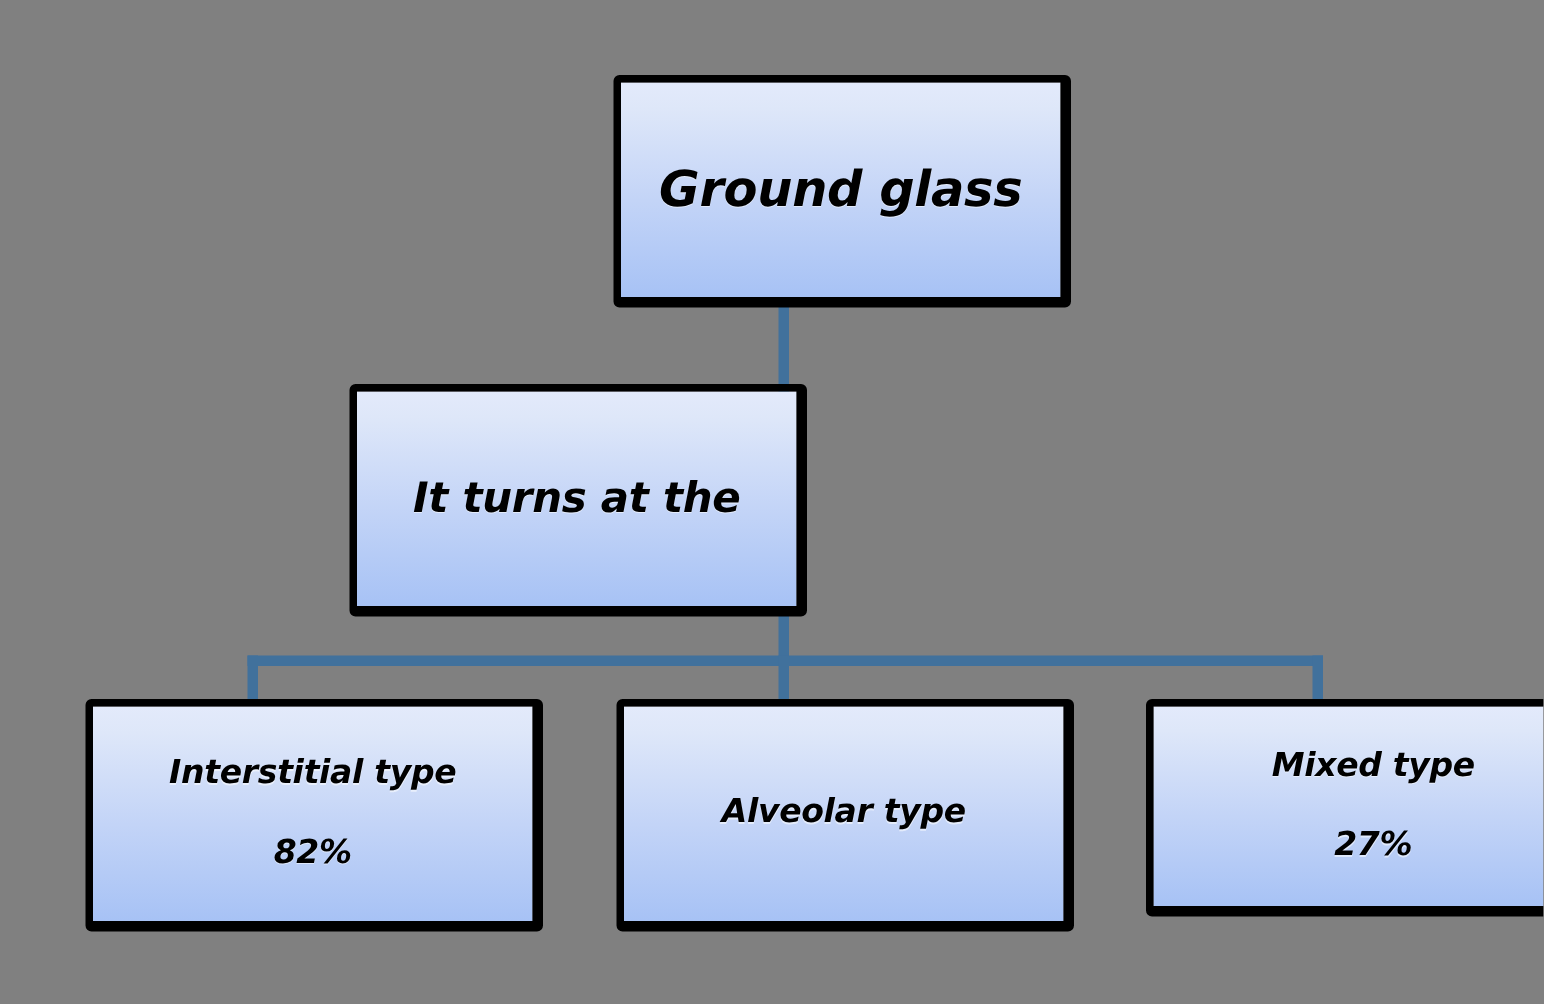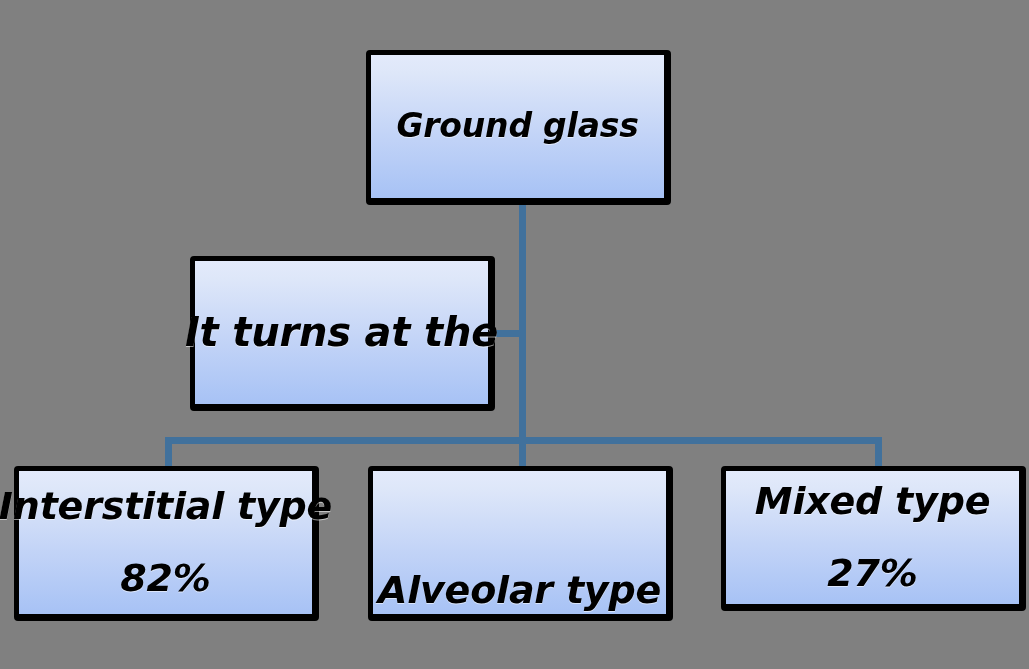--- a/index.html
+++ b/index.html
@@ -41,26 +41,27 @@
     align-items: center;
     justify-content: center;
     text-align: center;
     color: #000000;
     font-weight: bold;
     font-style: italic;
     font-family: "DejaVu Sans", sans-serif;
     letter-spacing: -0.2px;
     text-shadow: 0 1px 0 rgba(255,255,255,0.55);
     z-index: 5;
+    margin-left: 43px;
   }
   .node .line { display: block; white-space: nowrap; }
 
   #node-root { font-size: 33px; line-height: 1.18; }
-  #node-note { font-size: 40px; line-height: 1.22; text-align: center; }
-  .leaf { font-size: 38px; line-height: 1.2; }
+  #node-note { font-size: 28px; line-height: 1.22; text-align: center; }
+  .leaf { font-size: 22px; line-height: 1.2; }
   .leaf .pct { margin-top: 26px; }
 </style>
 </head>
 <body>
 
 <div id="canvas">
 
   <div class="conn conn-v" style="left:519px; top:200px; height:244px;"></div>
 
   <div class="conn conn-h" style="left:489px; top:330px; width:34px;"></div>
@@ -79,21 +80,21 @@
 
   <div id="node-note" class="node" style="left:190px; top:256px; width:305px; height:155px;">
     <span class="line">It turns at the</span>
   </div>
 
   <div class="node leaf" style="left:14px; top:466px; width:305px; height:155px;">
     <span class="line">Interstitial type</span>
     <span class="line pct">82%</span>
   </div>
 
-  <div class="node leaf" style="left:368px; top:466px; width:305px; height:155px;justify-content:flex-end;">
+  <div class="node leaf" style="left:368px; top:466px; width:305px; height:155px;">
     <span class="line">Alveolar type</span>
   </div>
 
   <div class="node leaf" style="left:721px; top:466px; width:305px; height:145px;">
     <span class="line">Mixed type</span>
     <span class="line pct">27%</span>
   </div>
 
 </div>
 

